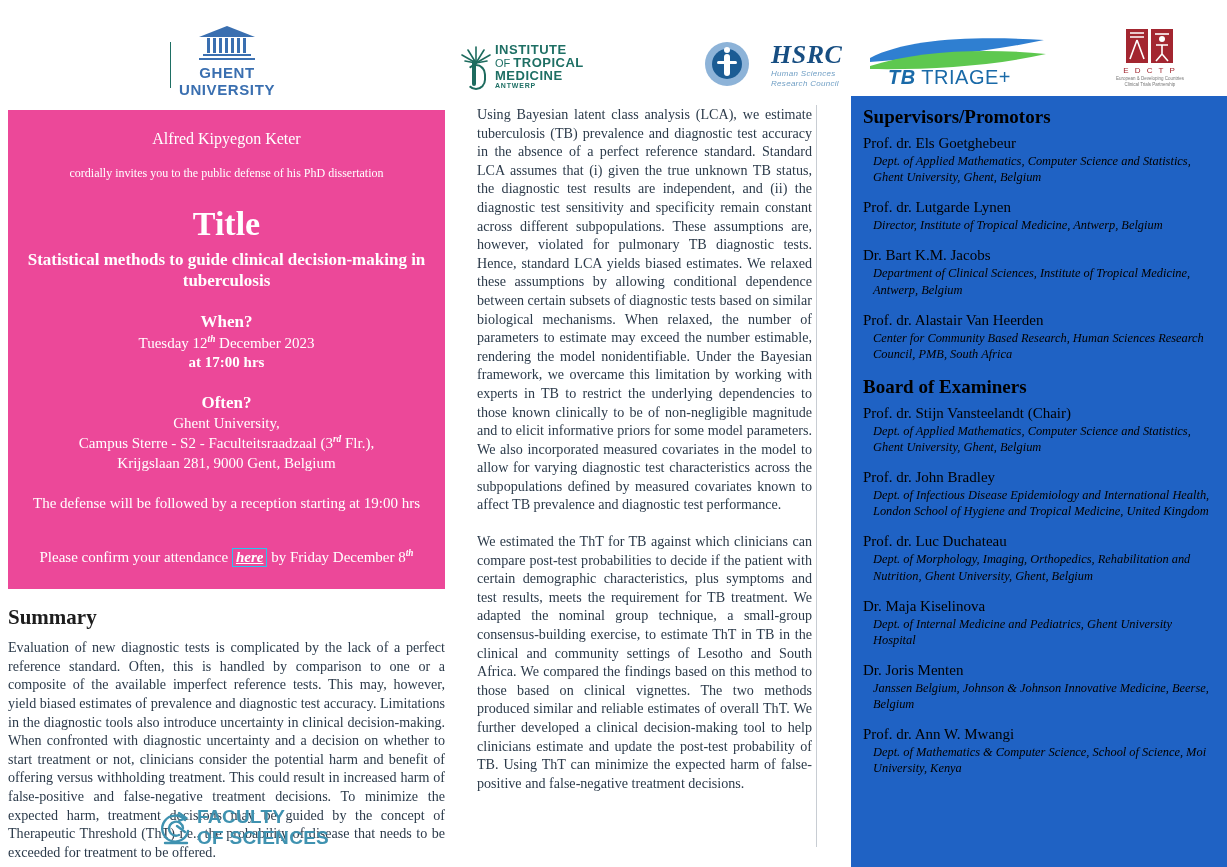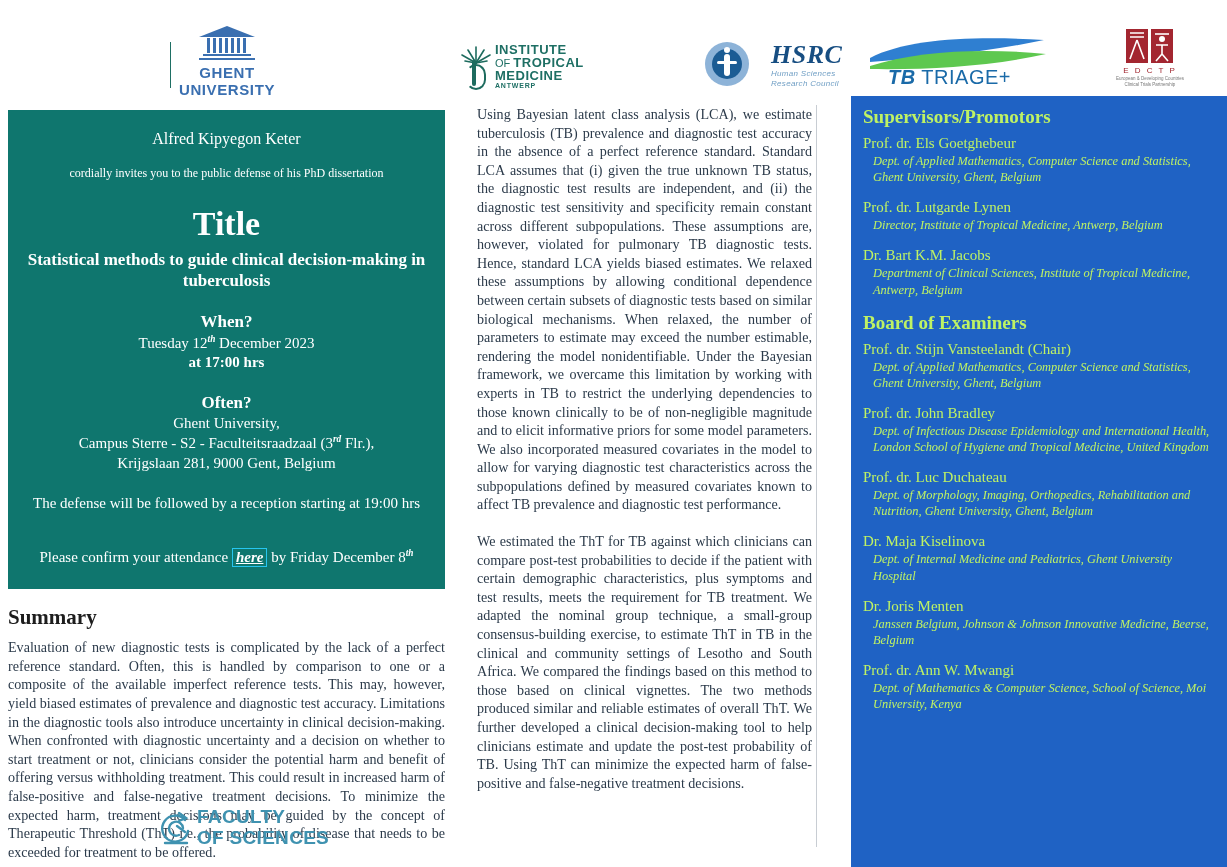--- a/index.html
+++ b/index.html
@@ -76,21 +76,21 @@
 
   
   .edctp-logo{left:1110px;top:28px;width:80px;text-align:center;}
   .edctp-mark{width:52px;height:36px;margin:0 auto;position:relative;}
   .edctp-name{font-family:"Liberation Sans", sans-serif;font-size:8px;letter-spacing:2px;color:#9e2029;margin-top:2px;}
   .edctp-sub{font-family:"Liberation Sans", sans-serif;font-size:4.5px;color:#777;line-height:1.35;margin-top:1px;}
 
   
   .left-col{position:absolute;left:8px;top:110px;width:437px;}
   .invite-box{
-    background:#0f766e;color:#ffffff;
+    background:#ec4899;color:#ffffff;
     padding:14px 12px 16px 12px;
     box-sizing:border-box;width:437px;
     text-align:center;
   }
   .inv-name{font-size:16px;margin:6px 0 0 0;}
   .inv-sub{font-size:12px;margin:18px 0 0 0;}
   .inv-title-h{font-size:34px;font-weight:bold;margin:24px 0 6px 0;}
   .inv-title{font-size:17px;font-weight:bold;line-height:1.25;margin:0;}
   .inv-q{font-size:17px;font-weight:bold;margin:20px 0 1px 0;}
   .inv-line{font-size:15px;line-height:1.3;margin:0;}
@@ -117,21 +117,21 @@
   .fos-txt{font-family:"Liberation Sans", sans-serif;font-size:19px;font-weight:bold;color:#3f92b0;line-height:1.08;letter-spacing:0.3px;}
 
   
   .mid-col{position:absolute;left:477px;top:105px;width:335px;}
   .mid-col .body-text{margin-bottom:18px;}
   .mid-rule{position:absolute;left:816px;top:105px;width:1px;height:742px;background:#c8cdd3;}
 
   
   .right-col{
     position:absolute;left:851px;top:96px;width:376px;height:771px;
-    background:#1f62c4;color:#bef264;box-sizing:border-box;
+    background:#1f62c4;color:#000000;box-sizing:border-box;
     padding:10px 10px 10px 10px;
   }
   .sec-h{font-size:19px;font-weight:bold;margin:0 0 6px 2px;}
   .sec-h.second{margin-top:14px;}
   .person{margin:0 0 13px 2px;}
   .p-name{font-size:15px;line-height:1.2;margin:0;}
   .p-aff{font-size:12.4px;font-style:italic;line-height:1.3;margin:1px 0 0 10px;}
 </style>
 </head>
 <body>
@@ -276,20 +276,24 @@
       <p class="p-aff">Dept. of Applied Mathematics, Computer Science and Statistics, Ghent University, Ghent, Belgium</p>
     </div>
     <div class="person">
       <p class="p-name">Prof. dr. Lutgarde Lynen</p>
       <p class="p-aff">Director, Institute of Tropical Medicine, Antwerp, Belgium</p>
     </div>
     <div class="person">
       <p class="p-name">Dr. Bart K.M. Jacobs</p>
       <p class="p-aff">Department of Clinical Sciences, Institute of Tropical Medicine, Antwerp, Belgium</p>
     </div>
+    <div class="person">
+      <p class="p-name">Prof. dr. Alastair Van Heerden</p>
+      <p class="p-aff">Center for Community Based Research, Human Sciences Research Council, PMB, South Africa</p>
+    </div>
 
     <h2 class="sec-h second">Board of Examiners</h2>
 
     <div class="person">
       <p class="p-name">Prof. dr. Stijn Vansteelandt (Chair)</p>
       <p class="p-aff">Dept. of Applied Mathematics, Computer Science and Statistics, Ghent University, Ghent, Belgium</p>
     </div>
     <div class="person">
       <p class="p-name">Prof. dr. John Bradley</p>
       <p class="p-aff">Dept. of Infectious Disease Epidemiology and International Health, London School of Hygiene and Tropical Medicine, United Kingdom</p>

